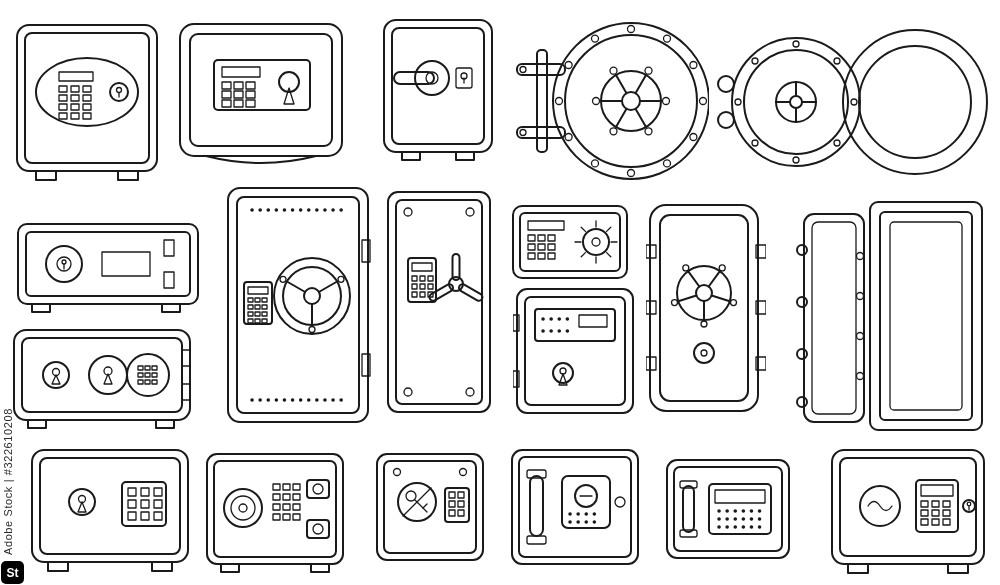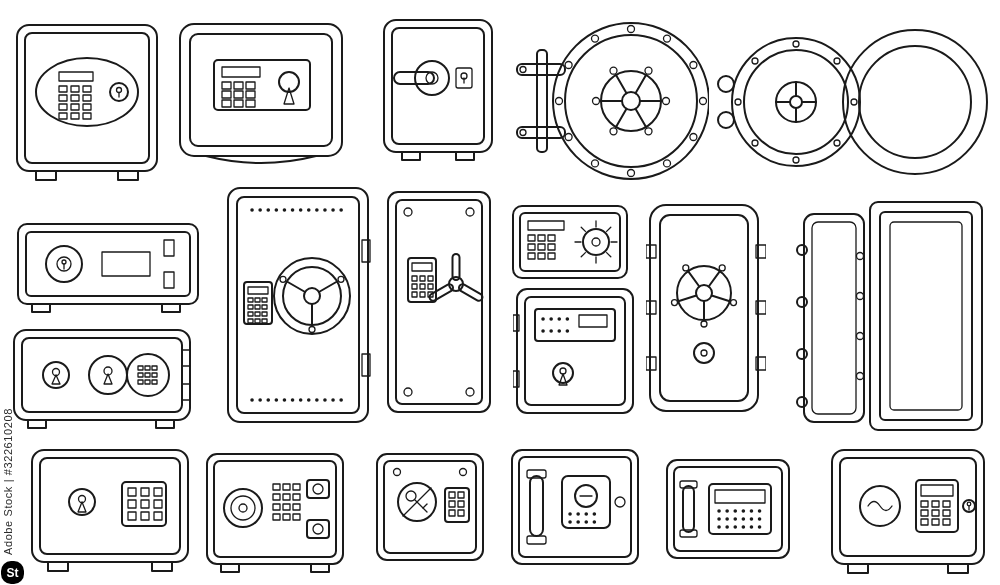--- a/index.html
+++ b/index.html
@@ -6,21 +6,21 @@
   #stage{position:relative;width:1000px;height:585px;background:#ffffff;overflow:hidden;
          font-family:"Liberation Sans", sans-serif;}
   svg.icon{position:absolute;stroke:#1a1a1a;fill:none;stroke-width:2;
            stroke-linecap:round;stroke-linejoin:round;}
   svg.icon .thin{stroke-width:1.3;}
   svg.icon .dots{stroke-width:3.5;stroke-dasharray:0.1 8;}
   .watermark-side{position:absolute;left:14px;bottom:30px;transform-origin:0 100%;
       transform:rotate(-90deg);font-size:11px;letter-spacing:0.6px;color:#2b2b2b;
       white-space:nowrap;}
   .stock-logo{position:absolute;left:1px;bottom:1px;width:23px;height:23px;background:#000;
-      border-radius:10px;color:#fff;font-size:12px;font-weight:bold;display:flex;
+      border-radius:5px;color:#fff;font-size:12px;font-weight:bold;display:flex;
       align-items:center;justify-content:center;}
 </style>
 </head>
 <body>
 
 <div id="stage">
 
   <svg class="icon" style="left:14px;top:22px" width="150" height="168" viewBox="0 0 150 168" title="Safe with oval electronic keypad">
     <rect x="3" y="3" width="140" height="146" rx="12"></rect>
     <rect x="11" y="11" width="124" height="130" rx="7"></rect>

